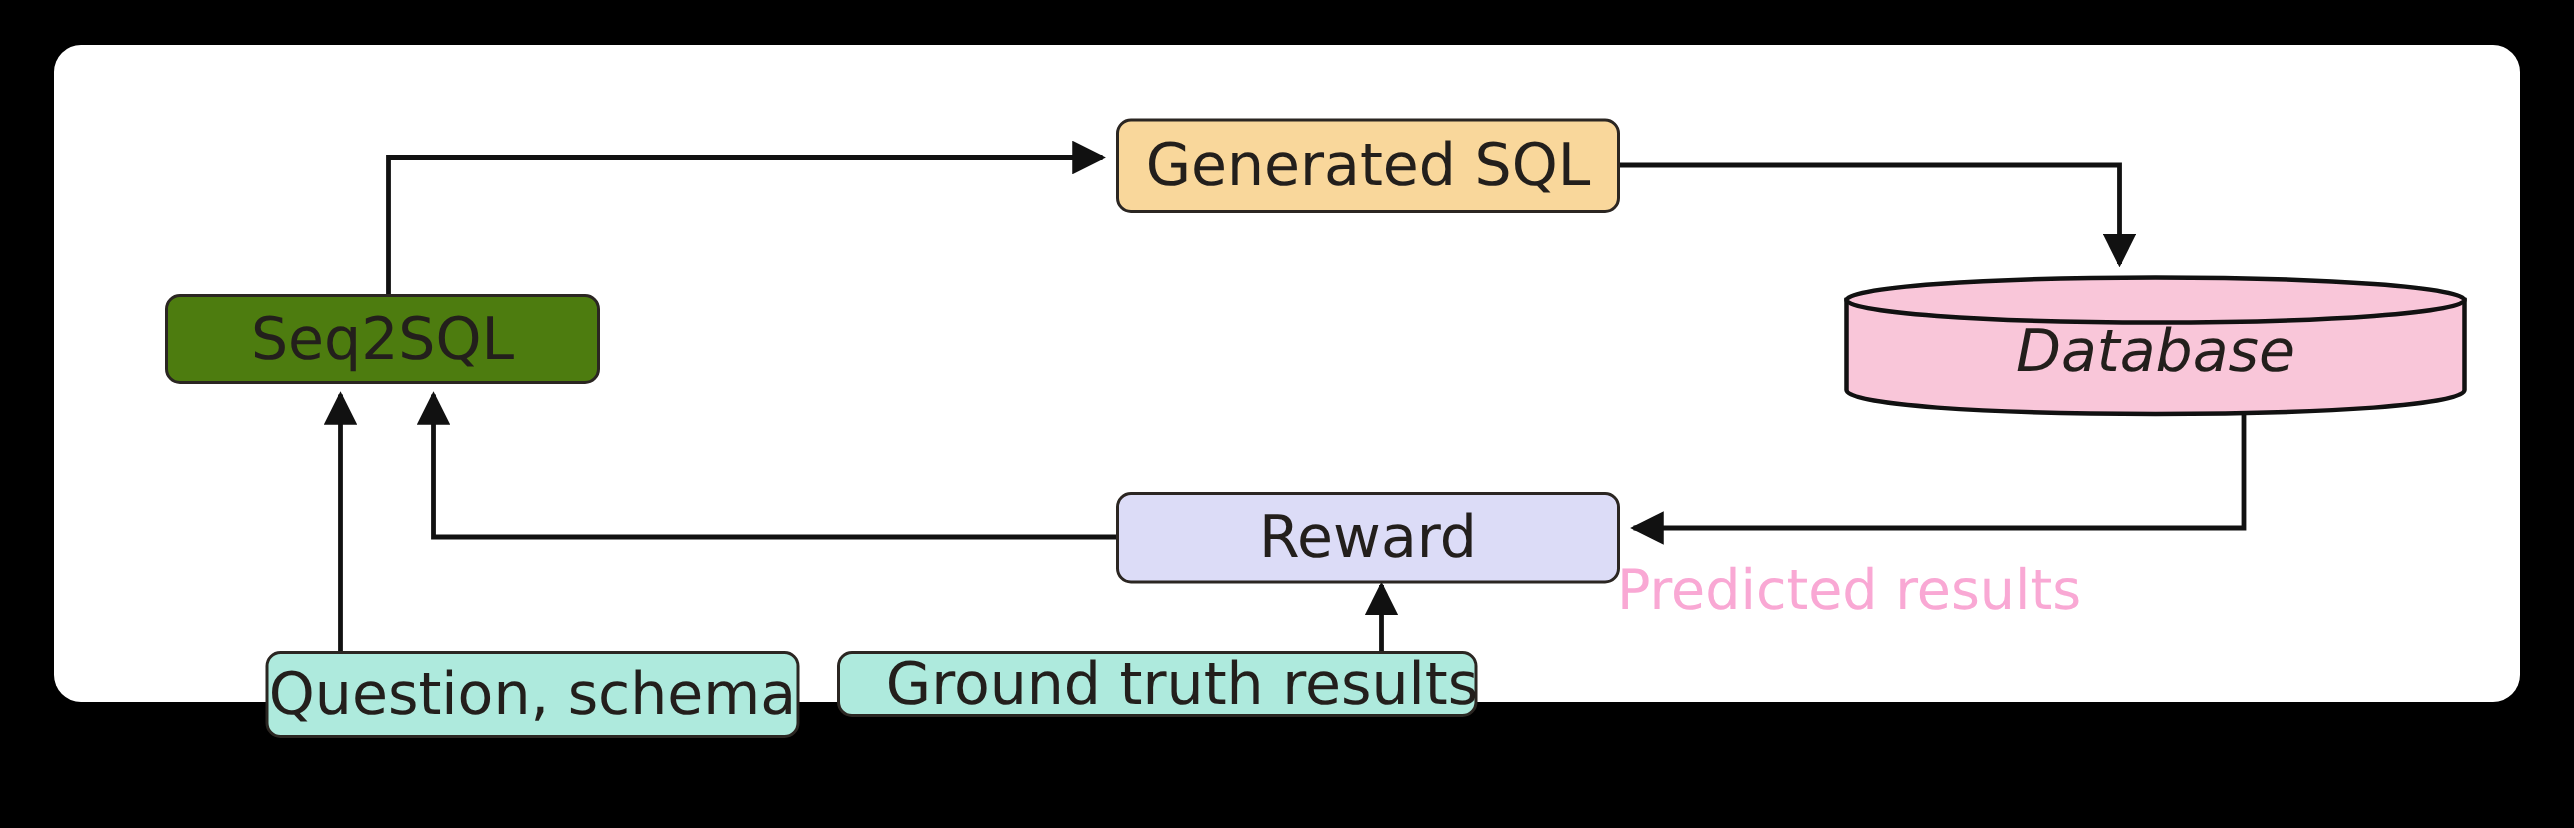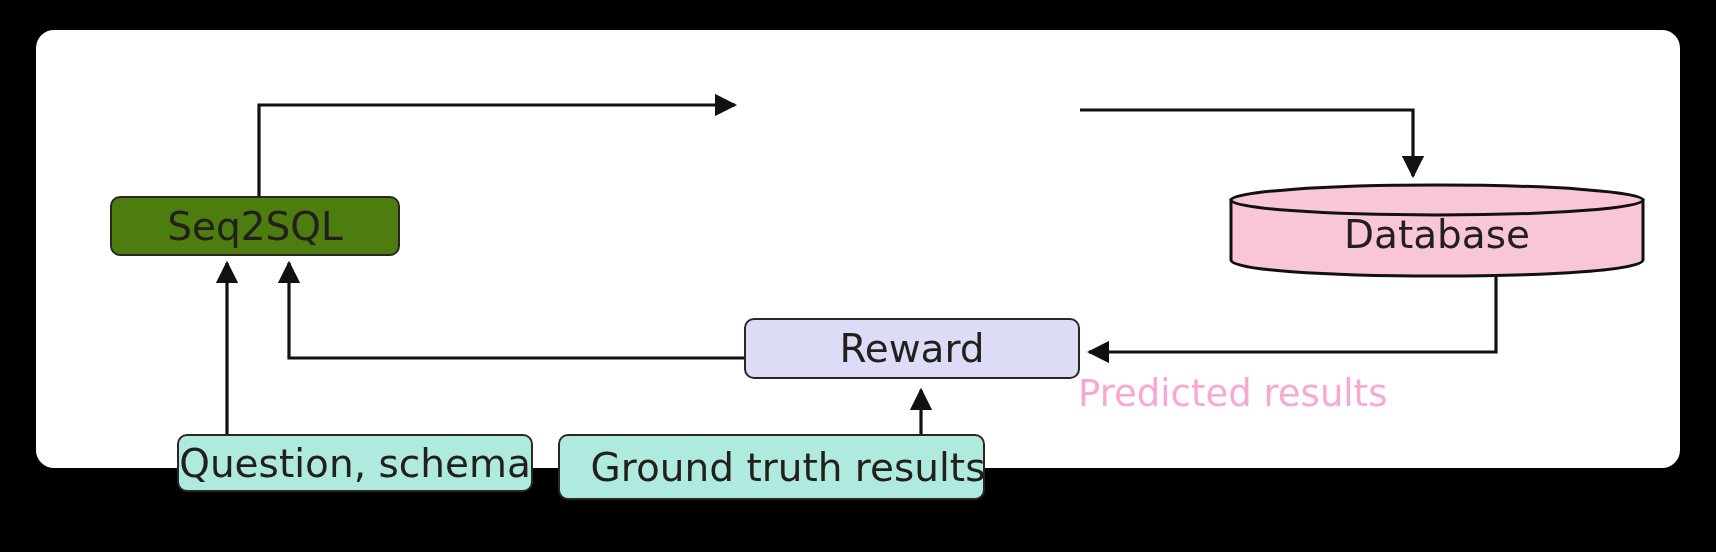--- a/index.html
+++ b/index.html
@@ -49,32 +49,32 @@
     left: 110px; top: 196px;
     width: 290px; height: 60px;
     background: #4d7c0f;
   }
   #node-generated-sql {
     left: 744px; top: 79px;
     width: 336px; height: 63px;
     background: #f9d79b;
   }
   #node-reward {
-    left: 744px; top: 318px;
+    left: 744px; top: 328px;
     width: 336px; height: 61px;
     background: #dcdcf7;
   }
   #node-question-schema {
     left: 177px; top: 434px;
     width: 356px; height: 58px;
     background: #aeeadd;
   }
   #node-ground-truth {
     left: 558px; top: 434px;
-    width: 427px; height: 66px;
+    width: 427px; height: 44px;
     background: #aeeadd;
     padding-left: 33px;
   }
   #node-database {
     position: absolute;
     left: 1228px; top: 182px;
     width: 418px; height: 96px;
   }
   #node-database svg { display: block; }
   #node-database .db-label {
@@ -82,20 +82,21 @@
     left: 0; top: 0;
     width: 418px; height: 96px;
     display: flex;
     align-items: center;
     justify-content: center;
     font-size: 39px;
     color: #231f1c;
     white-space: nowrap;
     padding-top: 8px;
     box-sizing: border-box;
+    font-style: italic;
   }
   #label-predicted {
     position: absolute;
     left: 1078px;
     top: 372px;
     font-size: 37px;
     color: #f9a8d4;
     white-space: nowrap;
   }
 </style>
@@ -123,20 +124,23 @@
 
     <path d="M 227 434 L 227 263" fill="none" stroke="#111111" stroke-width="3.2" marker-end="url(#arrow)"></path>
 
     <path d="M 921 434 L 921 390" fill="none" stroke="#111111" stroke-width="3.2" marker-end="url(#arrow)"></path>
   </svg>
 
   <div class="node" id="node-seq2sql">
     <span>Seq2SQL</span>
   </div>
 
+  <div class="node" id="node-generated-sql">
+    <span>Generated SQL</span>
+  </div>
 
   <div id="node-database">
     <svg width="418" height="96" viewBox="0 0 418 96" xmlns="http://www.w3.org/2000/svg">
       <path d="M 3 18 L 3 78 C 3 88 96 94 209 94 C 322 94 415 88 415 78 L 415 18 Z" fill="#f9c6d9" stroke="#111111" stroke-width="3"></path>
       <ellipse cx="209" cy="18" rx="206" ry="15" fill="#f9c6d9" stroke="#111111" stroke-width="3"></ellipse>
     </svg>
     <div class="db-label">
       <span>Database</span>
     </div>
   </div>

